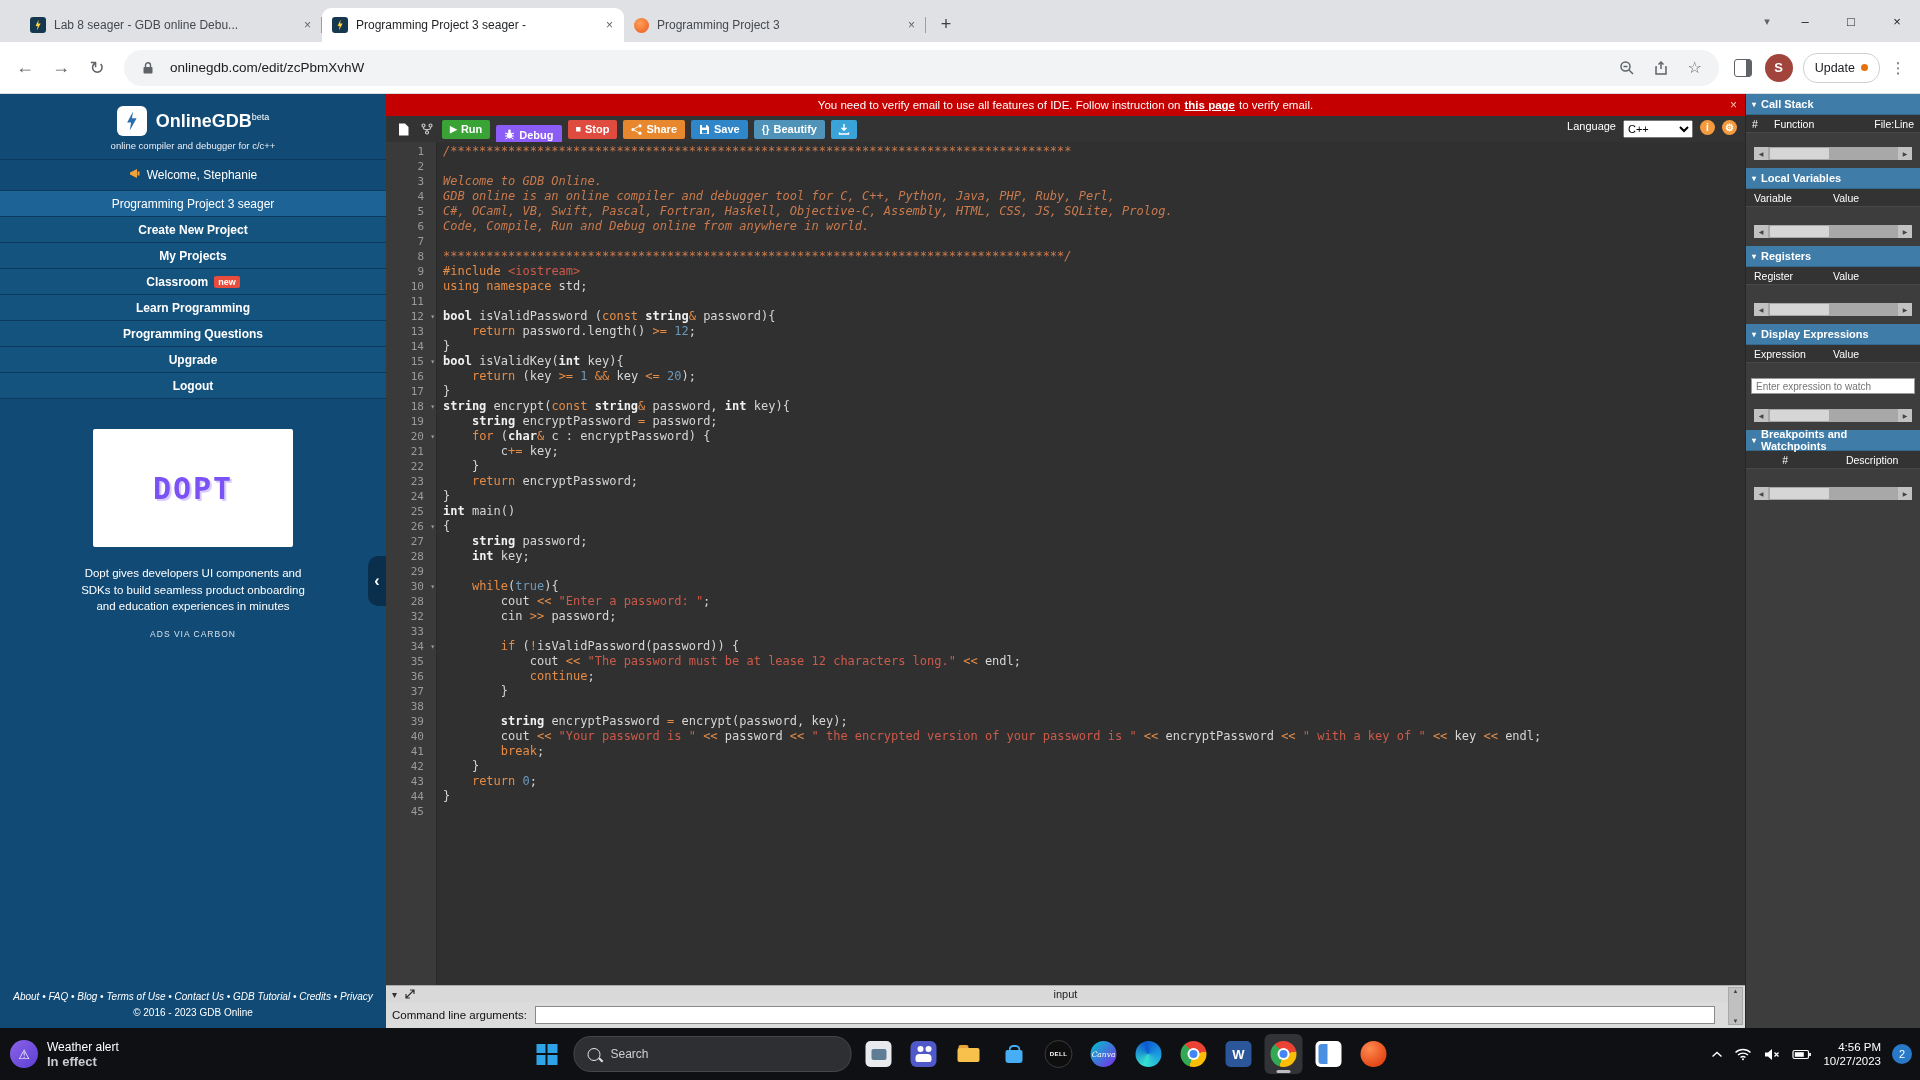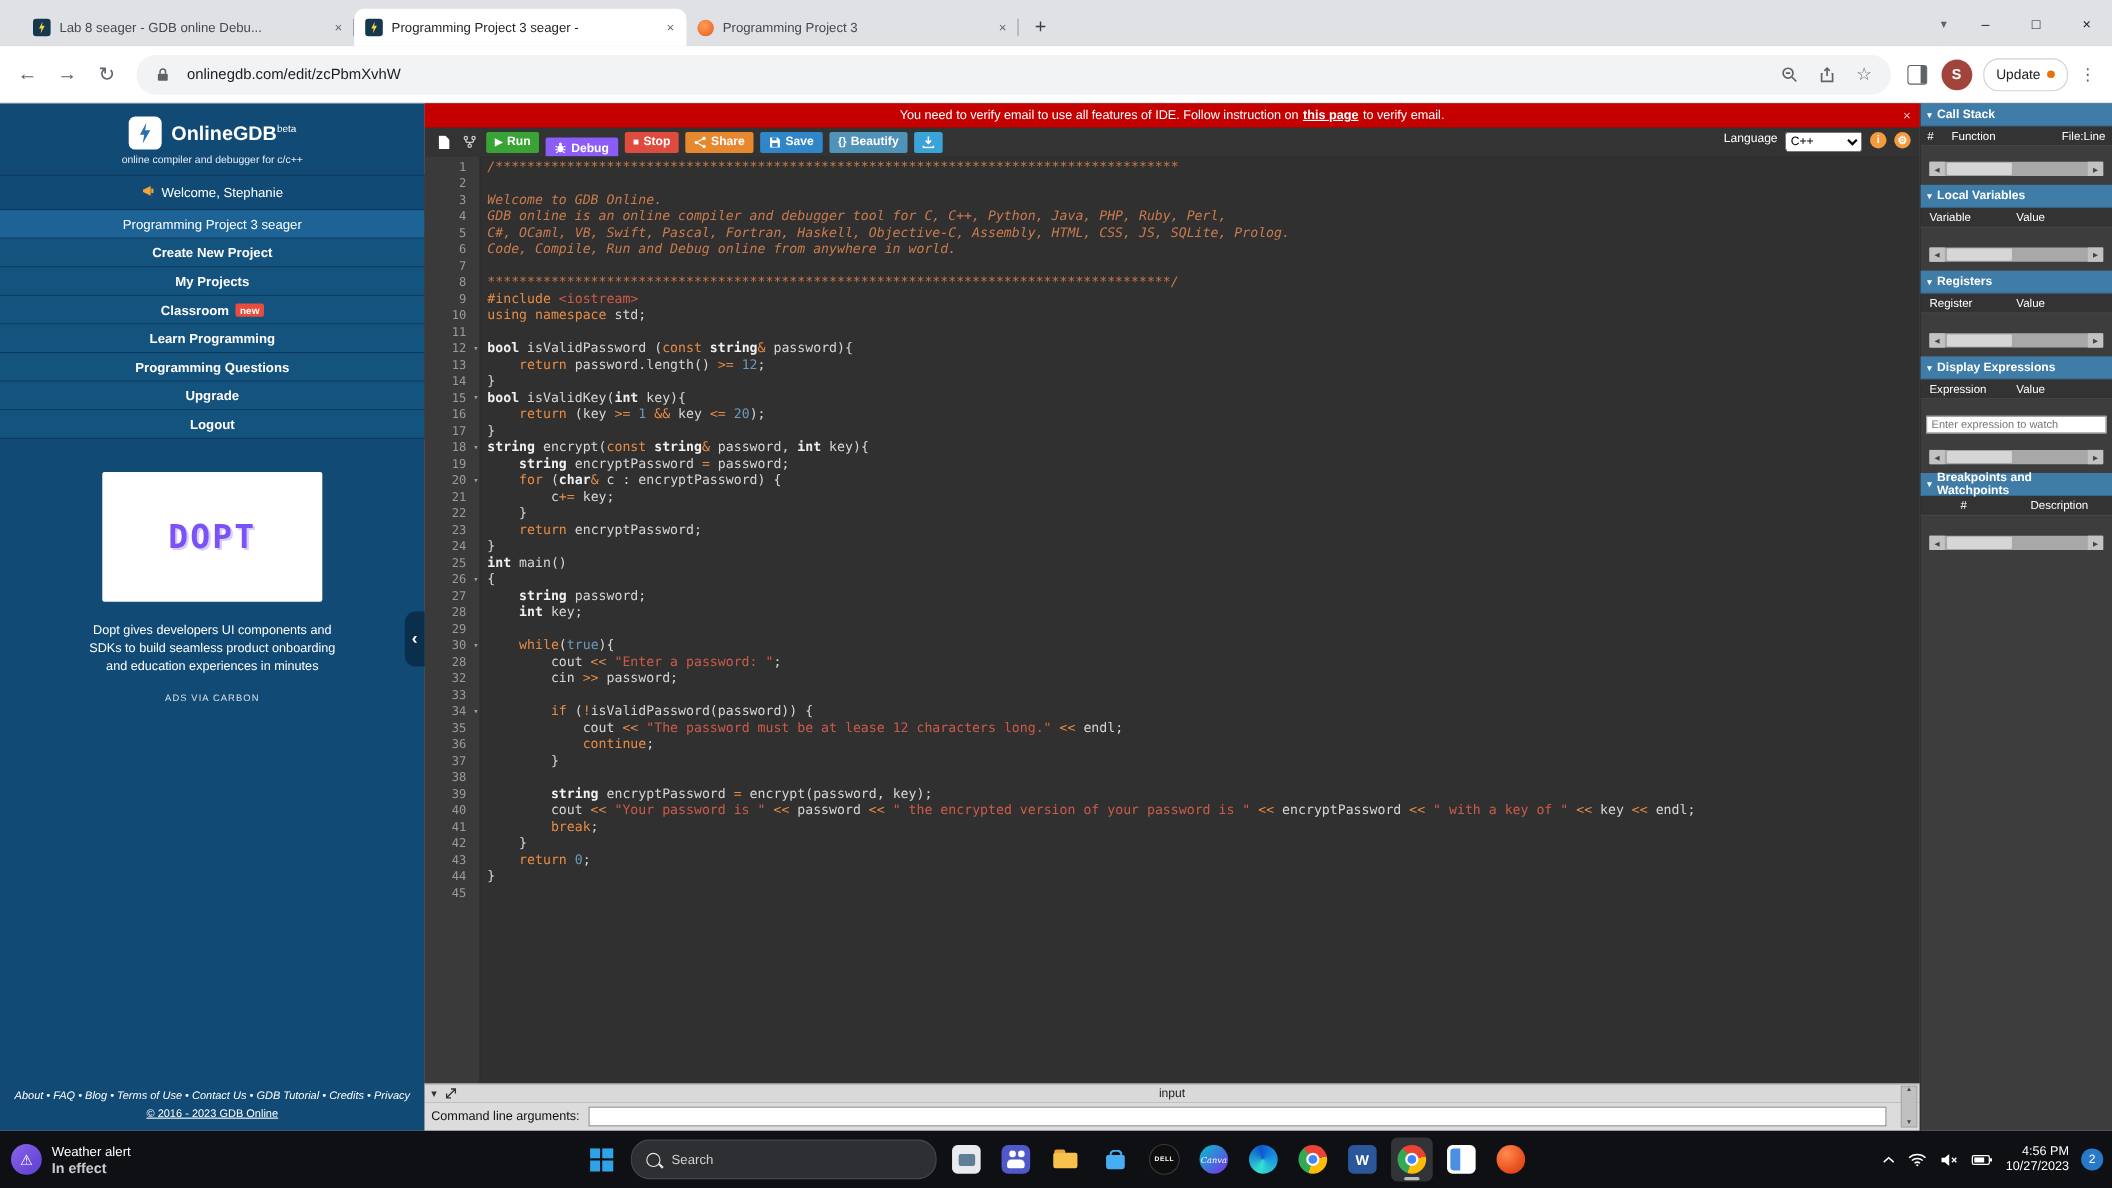--- a/index.html
+++ b/index.html
@@ -46,21 +46,21 @@
   .side-item{height:25px;display:flex;align-items:center;justify-content:center;font-size:12px;font-weight:bold;background:#15537f;border-bottom:1px solid #0d3a5c;}
   .side-item.current{background:#1d6396;font-weight:normal;}
   .side-badge{background:#e74c3c;color:#fff;font-size:9px;font-weight:bold;border-radius:2px;padding:1px 4px;margin-left:6px;}
   #ad-card{width:200px;background:#fff;border-radius:2px;margin:30px auto 0;height:118px;display:flex;align-items:center;justify-content:center;}
   #ad-logo{font-family:"DejaVu Sans Mono",monospace;font-size:30px;font-weight:bold;color:#7a52f5;letter-spacing:2px;text-shadow:2px 2px 0 #d9ccff;}
   #ad-text{width:232px;margin:18px auto 0;font-size:11.5px;line-height:1.45;text-align:center;}
   #ad-attr{margin-top:14px;font-size:8.5px;letter-spacing:1px;color:#d8e0ea;text-align:center;}
   #side-footer{margin-top:auto;text-align:center;padding:6px 4px 10px;}
   #footer-links{font-size:10px;line-height:1.5;font-style:italic;}
   .flink{cursor:pointer;}
-  #copyright{font-size:10px;margin-top:3px;text-decoration:underline;}
+  #copyright{font-size:10px;margin-top:3px;}
   #collapse-handle{position:absolute;left:368px;top:462px;width:18px;height:50px;background:#0a2f4d;border-radius:10px 0 0 10px;display:flex;align-items:center;justify-content:center;color:#fff;font-size:16px;font-weight:bold;z-index:4;}
   
   #editor-col{flex:1;display:flex;flex-direction:column;min-width:0;background:#303030;}
   #banner{height:22px;background:#c40000;color:#fff;font-size:11.5px;display:flex;align-items:center;justify-content:center;position:relative;flex:none;}
   #banner .bl{text-decoration:underline;font-weight:bold;margin:0 4px;}
   #banner .bx{position:absolute;right:8px;color:#ffc9b8;font-size:12px;}
   #ed-toolbar{height:26px;background:#333;display:flex;align-items:center;gap:6px;padding:0 8px;flex:none;}
   .tbi{width:18px;height:18px;display:flex;align-items:center;justify-content:center;}
   .btn{height:19px;border:none;border-radius:2px;color:#fff;font-size:11px;font-weight:bold;display:inline-flex;align-items:center;gap:4px;padding:0 8px;font-family:"Liberation Sans",sans-serif;}
   .b-run{background:#3aa335;}

